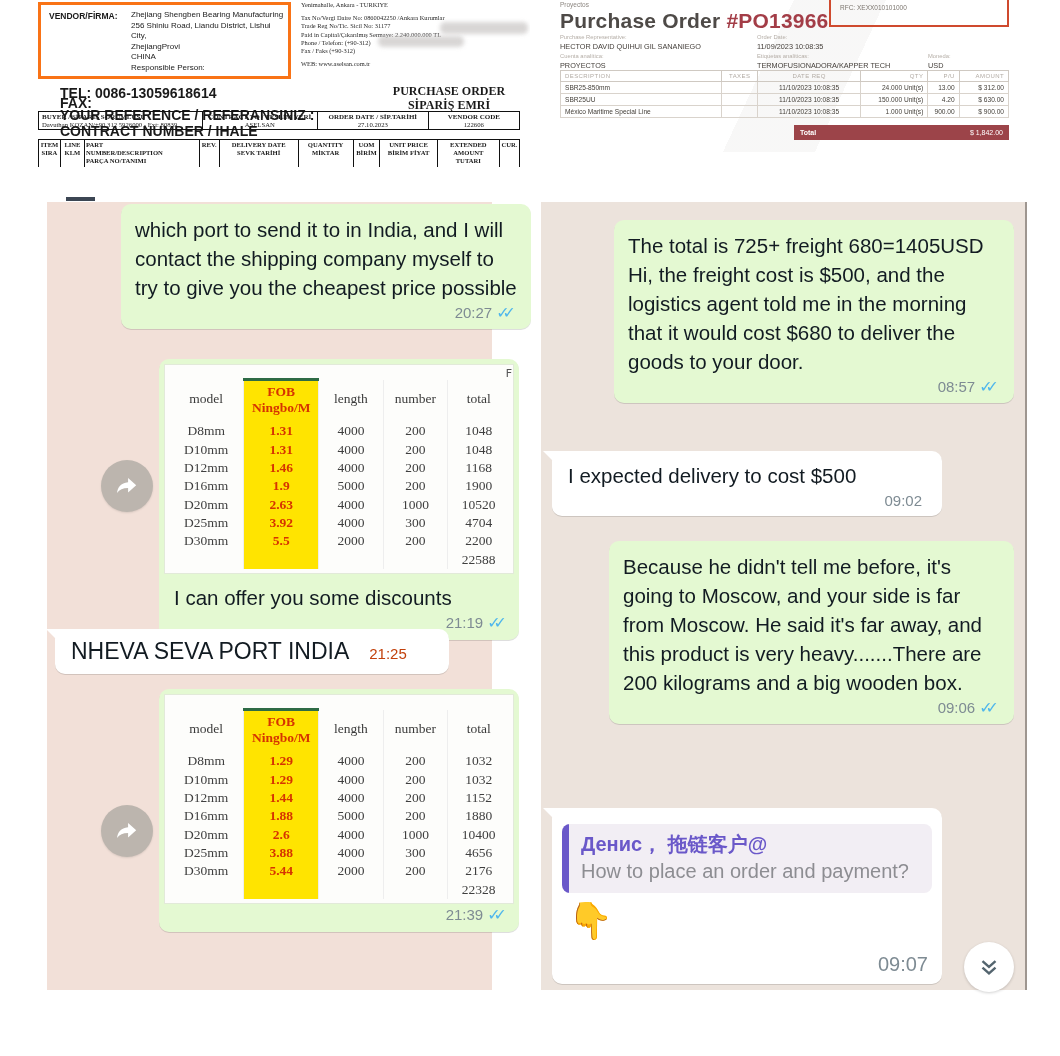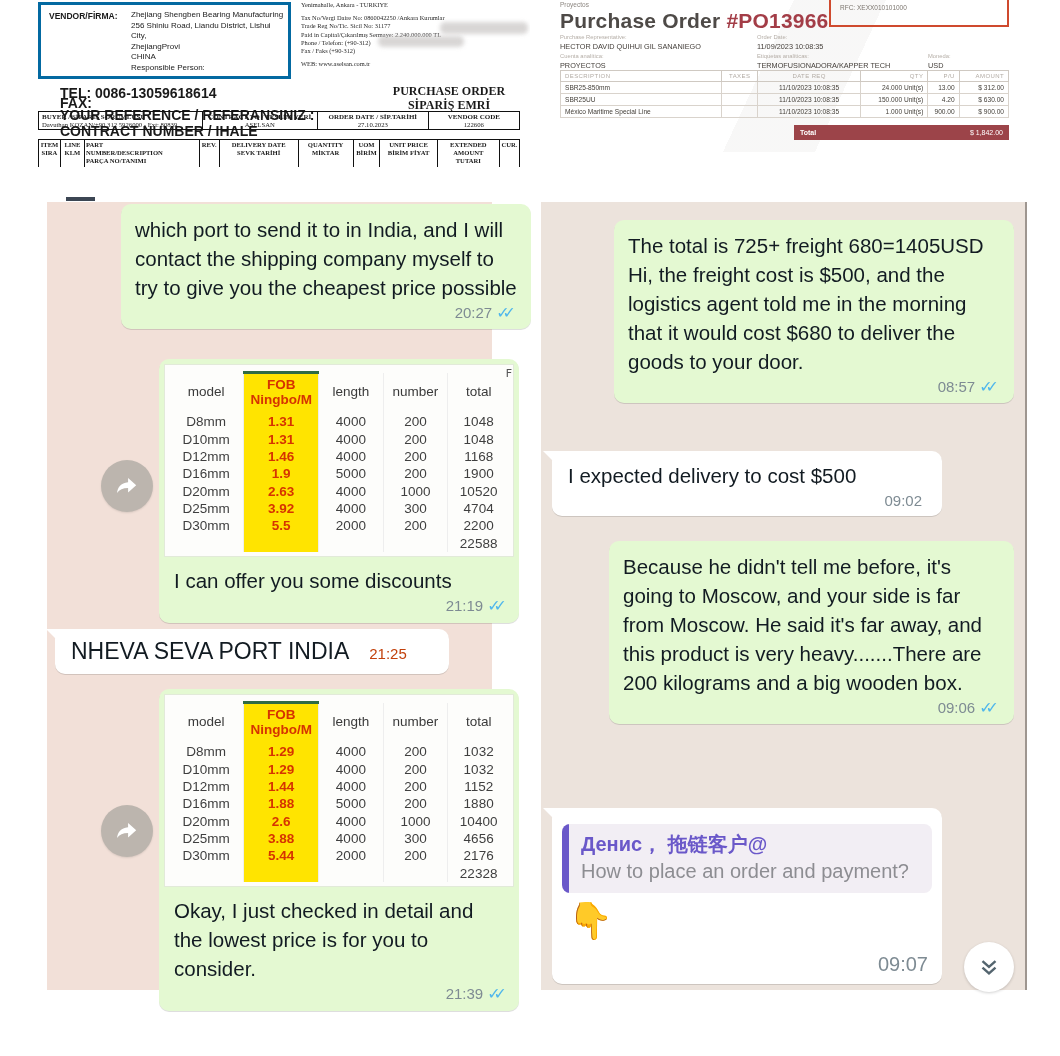--- a/index.html
+++ b/index.html
@@ -1,21 +1,21 @@
 <!DOCTYPE html>
 <html><head>
 <meta charset="utf-8">
 <style>
   * { margin:0; padding:0; box-sizing:border-box; }
   body { background:#fff; font-family:"Liberation Sans", sans-serif; }
   .page { position:relative; width:1060px; height:1056px; background:#fff; overflow:hidden; }
 
   
   .doc-tr { position:absolute; left:38px; top:0; width:492px; height:167px; background:#fff; overflow:hidden; color:#1a1a1a; }
-  .vendor-box { position:absolute; left:0; top:2px; width:253px; height:77px; border:3px solid #0369a1; }
+  .vendor-box { position:absolute; left:0; top:2px; width:253px; height:77px; border:3px solid #f97316; }
   .vendor-label { position:absolute; left:8px; top:6px; font-size:8.5px; font-weight:bold; }
   .vendor-address { position:absolute; left:90px; top:5px; font-size:8px; line-height:10.5px; }
   .doc-tr .plain-line { position:absolute; left:22px; font-size:14px; font-weight:bold; }
   .doc-title { position:absolute; left:330px; top:85px; width:162px; text-align:center; font-family:"Liberation Serif", serif; font-weight:bold; font-size:12px; line-height:13.5px; }
   .company-info { position:absolute; left:263px; top:1px; width:229px; font-family:"Liberation Serif", serif; font-size:6.4px; line-height:8.2px; color:#2a2a2a; }
   .company-info .gap { height:5px; }
   .blur-patch { position:absolute; background:#cfcccb; border-radius:5px; filter:blur(2px); opacity:.8; }
   .info-table { position:absolute; left:0; top:111px; width:482px; border-collapse:collapse; table-layout:fixed; font-family:"Liberation Serif", serif; }
   .info-table td { border:1.5px solid #111; padding:1px 3px; vertical-align:top; }
   .info-table .h { font-weight:bold; font-size:7px; text-align:center; }
@@ -58,21 +58,21 @@
   .msg-text { font-size:20.5px; line-height:29px; color:#121b22; white-space:pre-wrap; }
   .meta { text-align:right; margin-top:2px; line-height:18px; white-space:nowrap; }
   .meta .time { font-size:15px; color:#7e8b93; margin-right:4px; }
   .meta .ticks { font-size:16px; color:#4fb6ec; letter-spacing:-7px; padding-right:8px; }
   .tail-left::before { content:""; position:absolute; left:-9px; top:0; border:10px solid transparent; border-top-color:#fff; border-right-color:#fff; }
 
   
   .img-bubble { padding:5px 5px 8px; background:#e4f9d2; }
   .price-img { position:relative; background:#fdfdfb; border:1px solid #e2ead9; padding:6px 4px 4px; }
   .corner-note { position:absolute; right:1px; top:2px; font-size:11px; color:#555; font-family:"DejaVu Sans Mono", monospace; }
-  .price-table { width:100%; border-collapse:collapse; table-layout:fixed; font-family:Liberation Sans, sans-serif; }
+  .price-table { width:100%; border-collapse:collapse; table-layout:fixed; font-family:Liberation Serif, serif;margin-top:7px; }
   .price-table th { font-size:13.5px; font-weight:normal; color:#3a3a3a; white-space:pre-line; padding:3px 0 6px; vertical-align:middle; border-right:1px solid #eee; }
   .price-table td { font-size:13.5px; color:#3f3f3f; text-align:center; padding:1.2px 0; border-right:1px solid #eee; }
   .price-table th:last-child, .price-table td:last-child { border-right:none; }
   .price-table th:nth-child(2) { background:#ffe400; color:#d63301; font-weight:bold; border-top:3px solid #2e6b45; }
   .price-table td:nth-child(2) { background:#ffe400; color:#d63301; font-weight:bold; }
   .caption { padding:9px 10px 0; }
 
   .fwd-btn { position:absolute; width:52px; height:52px; border-radius:50%; background:#bcb5ae; display:flex; align-items:center; justify-content:center; box-shadow:0 1px 2px rgba(0,0,0,.1); cursor:pointer; }
 
   
@@ -456,21 +456,20 @@
               <tr>
                 <td></td>
                 <td></td>
                 <td></td>
                 <td></td>
                 <td>22328</td>
               </tr>
             </tbody>
         </table>
       </div>
-      <div class="caption msg-text">Okay, I just checked in detail and the lowest price is for you to consider.</div>
       <div class="meta" style="padding-right:6px"><span class="time">21:39</span><span class="ticks">✓✓</span></div>
     </div>
 
     <div class="fwd-btn" style="left:54px; top:603px">
       <svg width="26" height="26" viewBox="0 0 24 24">
           <path d="M13 4.5l7.5 6.7-7.5 6.7v-4.1c-4.8 0-8 1.5-10.2 4.7.6-5.3 3.4-9.2 10.2-9.9V4.5z" fill="#fff"></path>
         </svg>
     </div>
   </section>
 

